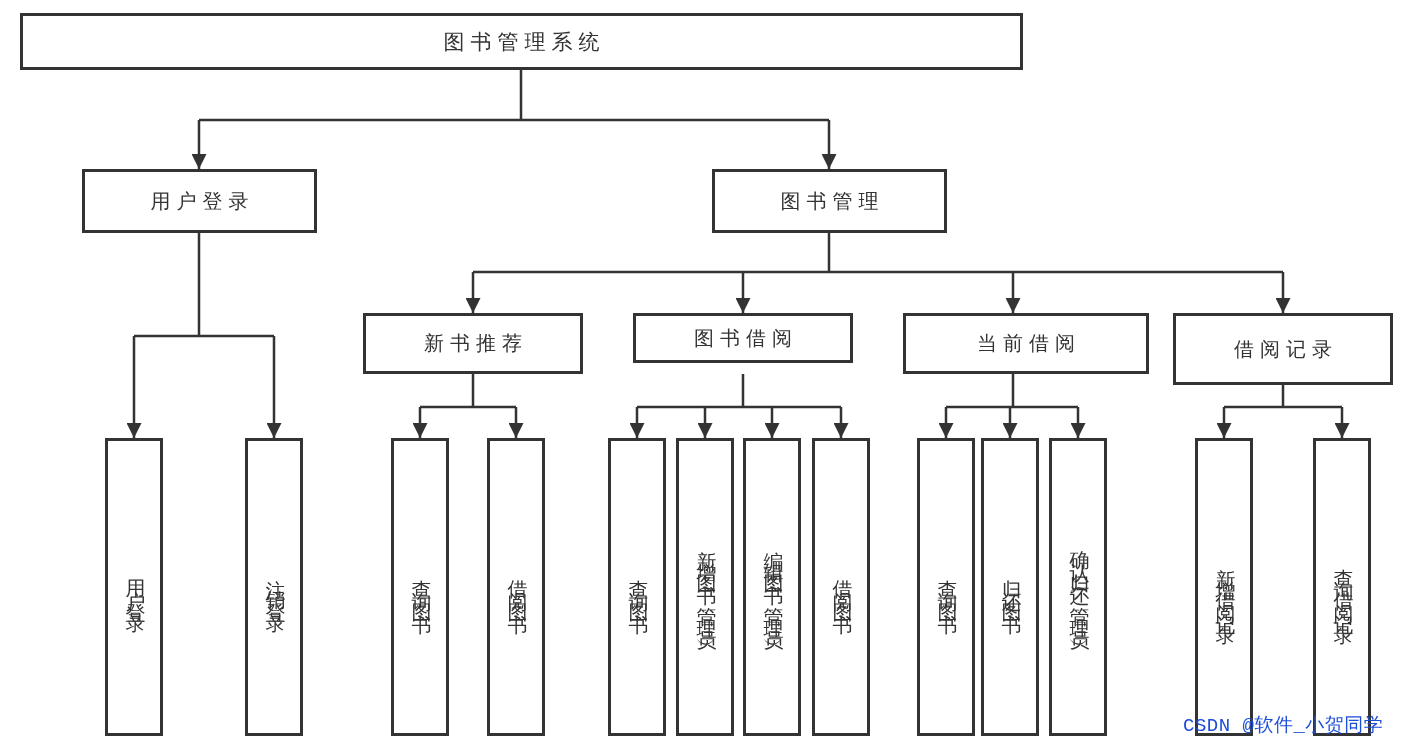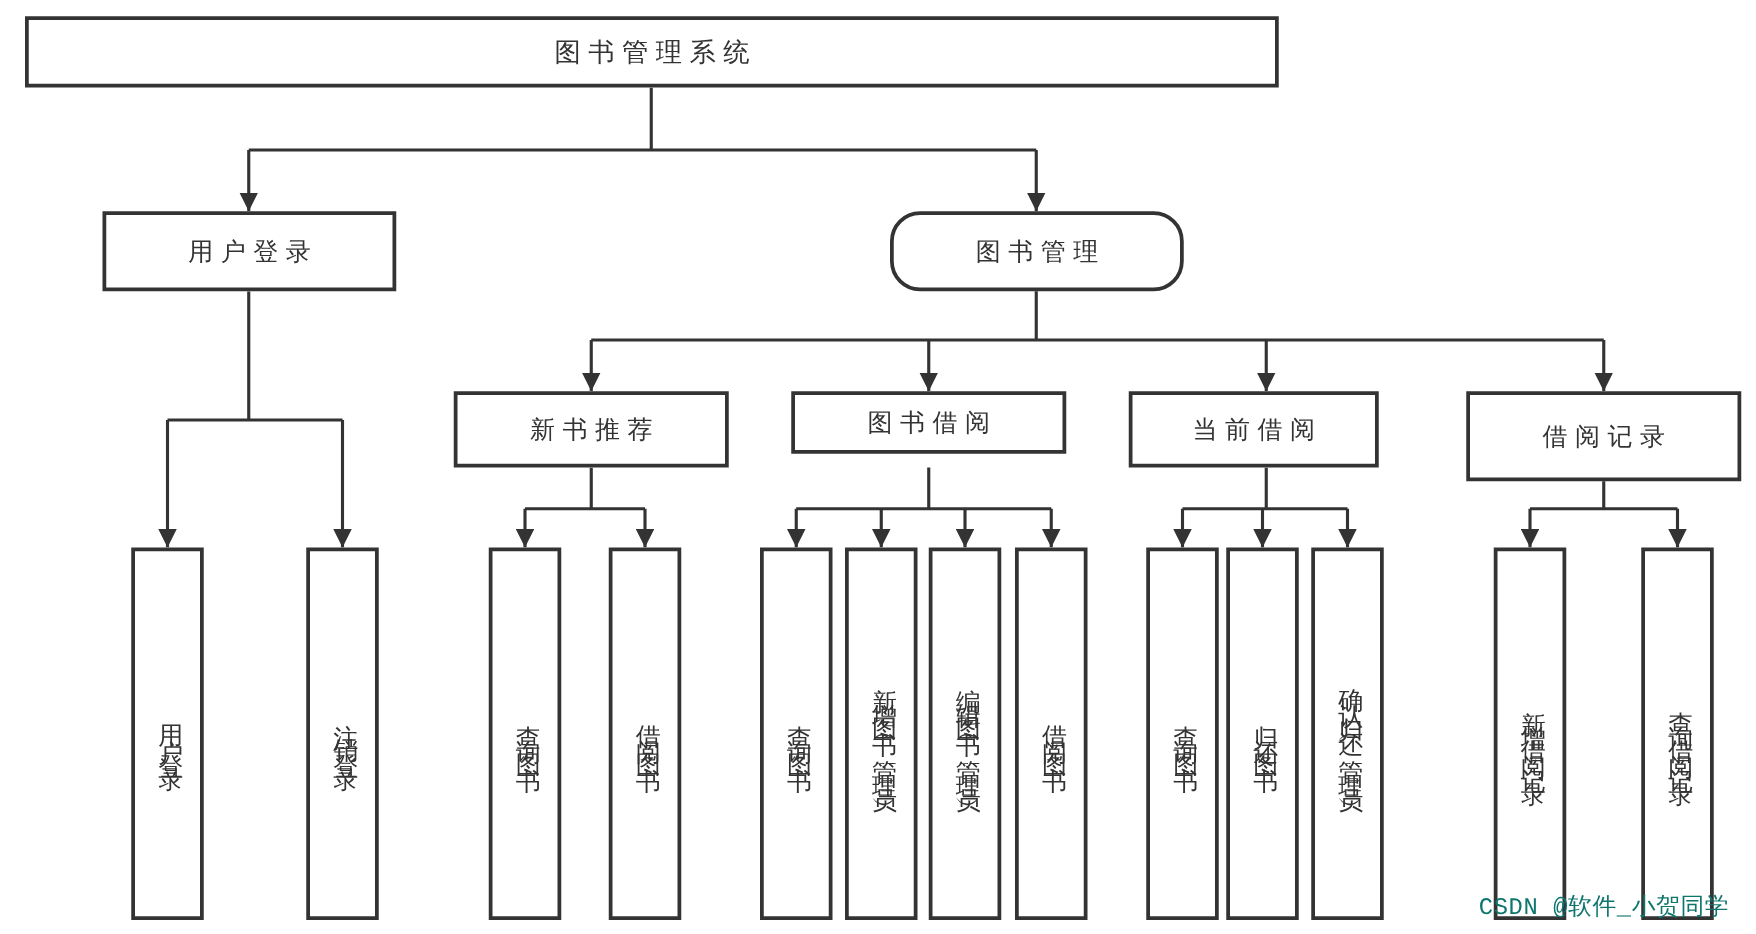--- a/index.html
+++ b/index.html
@@ -21,21 +21,21 @@
   }
   .root-box span { font-size:21px; }
   .vbox { width:58px; top:438px; height:298px; }
   .vbox span {
     writing-mode:vertical-rl; text-orientation:mixed;
     font-size:20px; letter-spacing:11.5px; line-height:1;
     white-space:nowrap; color:#333333;
   }
   .watermark {
     position:absolute; left:1183px; top:712px; z-index:5;
-    font-size:19px; letter-spacing:0.5px; color:#0f766e; white-space:nowrap;
+    font-size:19px; letter-spacing:0.5px; color:#1d4ed8; white-space:nowrap;
   }
 </style>
 </head>
 <body>
 
 <div class="stage">
 
   <svg class="wires" width="1405" height="747" viewBox="0 0 1405 747" xmlns="http://www.w3.org/2000/svg">
     <defs>
       <marker id="arw" orient="auto" markerUnits="userSpaceOnUse" markerWidth="15" markerHeight="15" refX="15" refY="7.5">
@@ -74,31 +74,31 @@
     <path class="wire" d="M1342,407 V438" marker-end="url(#arw)"></path>
   </svg>
 
   <div class="box hbox root-box" style="left:20px; top:13px; width:1003px; height:57px;">
     <span>图书管理系统</span>
   </div>
 
   <div class="box hbox" style="left:82px; top:169px; width:235px; height:64px;">
     <span>用户登录</span>
   </div>
-  <div class="box hbox" style="left:712px; top:169px; width:235px; height:64px;border-radius:24px;">
+  <div class="box hbox" style="left:712px; top:169px; width:235px; height:64px;">
     <span>图书管理</span>
   </div>
 
   <div class="box hbox" style="left:363px; top:313px; width:220px; height:61px;">
     <span>新书推荐</span>
   </div>
   <div class="box hbox" style="left:633px; top:313px; width:220px; height:50px;">
     <span>图书借阅</span>
   </div>
-  <div class="box hbox" style="left:903px; top:313px; width:200px; height:61px;">
+  <div class="box hbox" style="left:903px; top:313px; width:246px; height:61px;">
     <span>当前借阅</span>
   </div>
   <div class="box hbox" style="left:1173px; top:313px; width:220px; height:72px;">
     <span>借阅记录</span>
   </div>
 
   <div class="box vbox" style="left:105px;">
     <span>用户登录</span>
   </div>
   <div class="box vbox" style="left:245px;">

